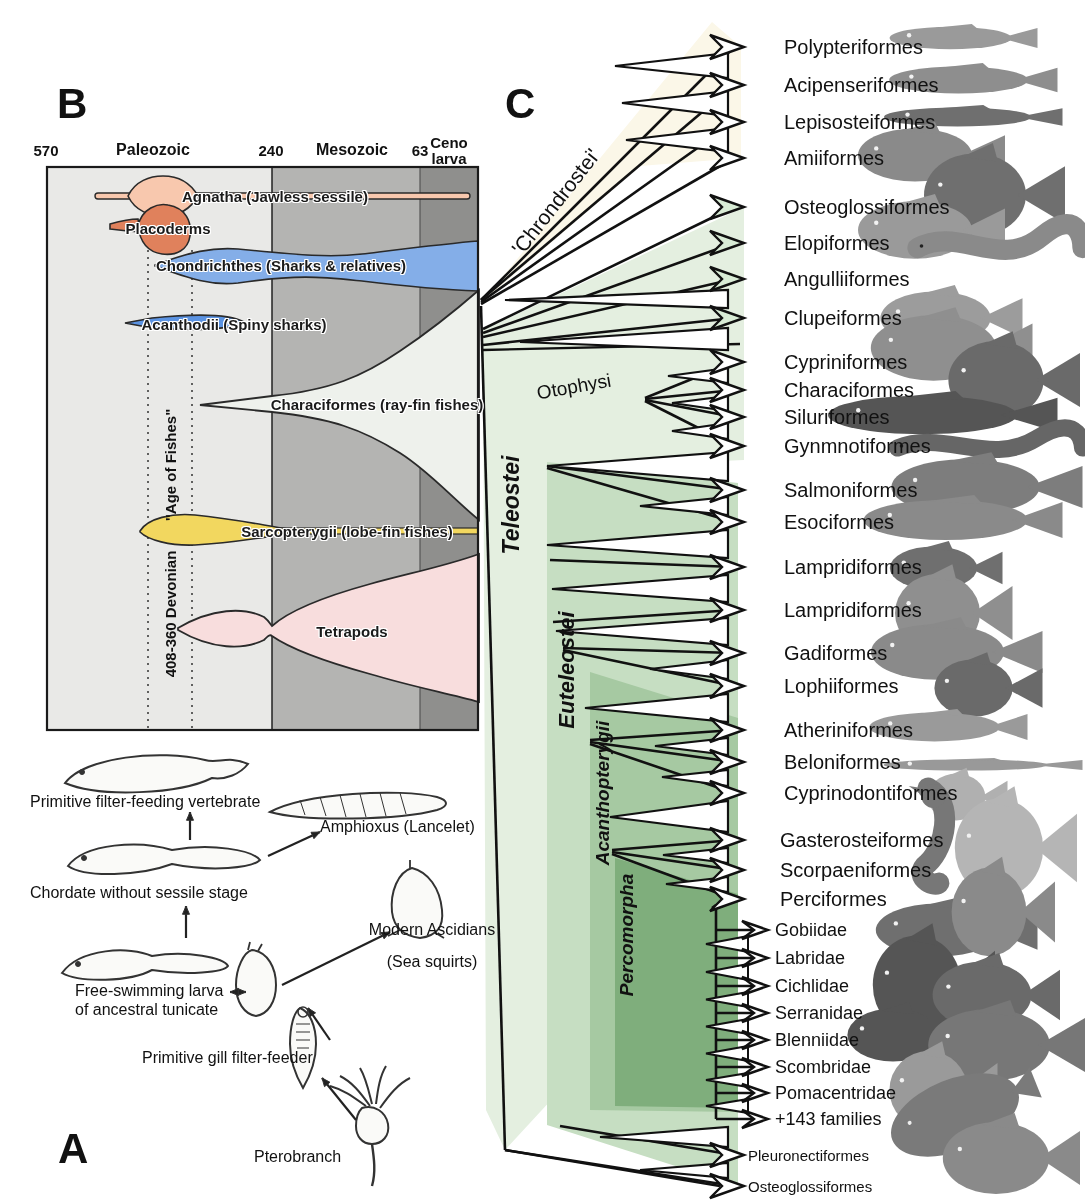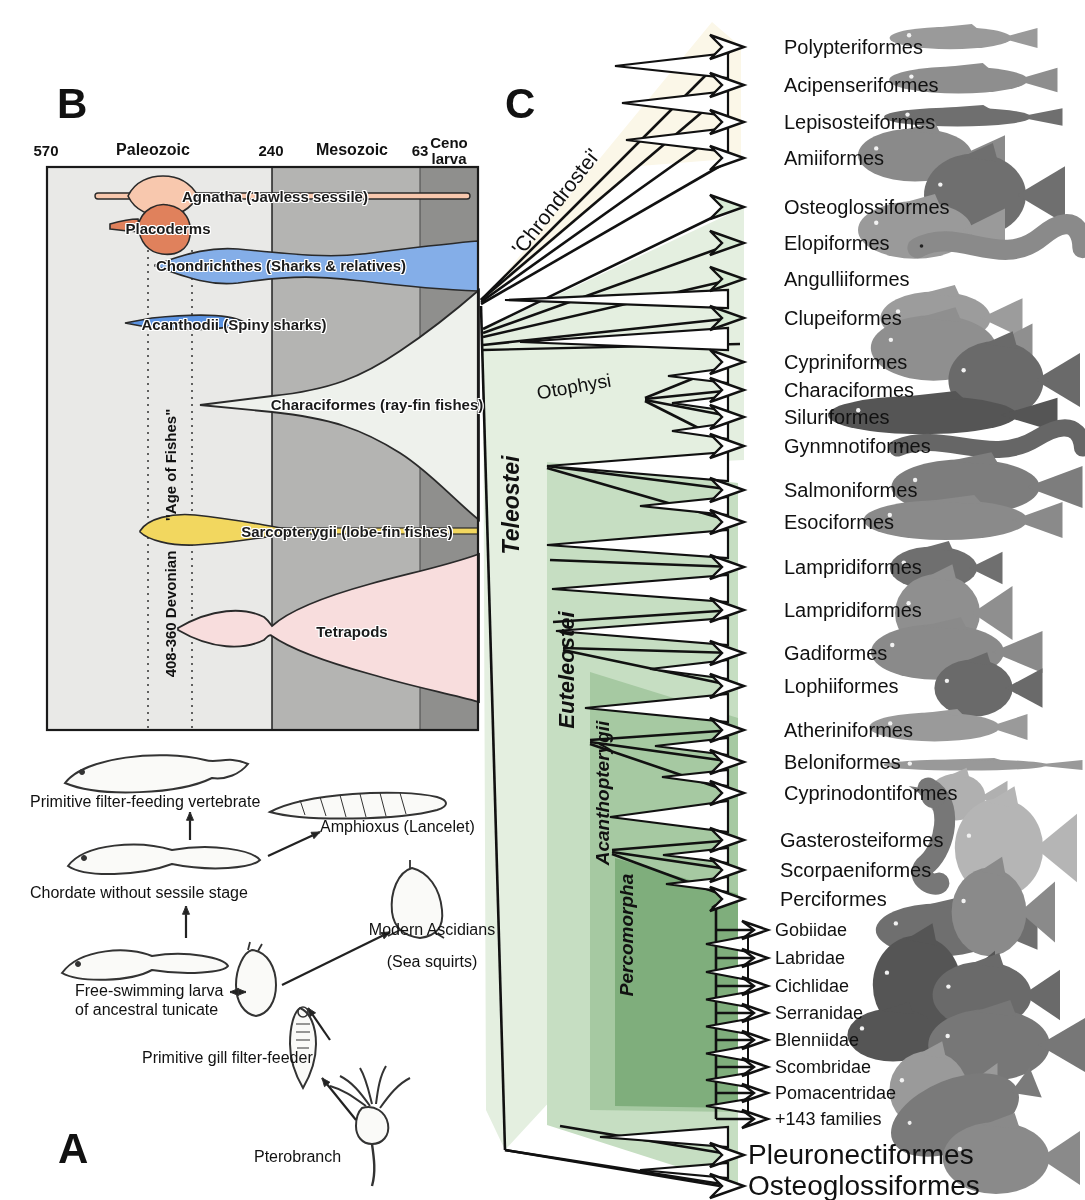--- a/index.html
+++ b/index.html
@@ -9,21 +9,21 @@
   .lbl{position:absolute;white-space:nowrap;color:#111;}
   .panel-letter{font-size:42px;font-weight:bold;}
   .tl{font-size:16px;font-weight:bold;transform:translate(-50%,-50%);}
   .tl-sm{font-size:15px;font-weight:bold;transform:translate(-50%,-50%);}
   .halo{font-size:15px;font-weight:bold;transform:translate(-50%,-50%);color:#1a1a1a;
         text-shadow:-1px -1px 0 #fff,1px -1px 0 #fff,-1px 1px 0 #fff,1px 1px 0 #fff,
         -1px 0 0 #fff,1px 0 0 #fff,0 -1px 0 #fff,0 1px 0 #fff;}
   .rot90{transform:translate(-50%,-50%) rotate(-90deg);font-size:15px;font-weight:600;}
   .order{font-size:20px;transform:translateY(-50%);margin-left:32px;}
   .family{font-size:18px;transform:translateY(-50%);text-align:right;}
-  .order-big{font-size:28px;transform:translateY(-50%);}
+  .order-big{font-size:15px;transform:translateY(-50%);}
   .clade-bi{font-weight:bold;font-style:italic;transform:translate(-50%,-50%) rotate(-90deg);}
   .caption{font-size:16px;transform:translateY(-50%);}
   .caption-c{font-size:16px;transform:translate(-50%,-50%);}
 </style>
 </head>
 <body>
 
 <div class="fig">
 
   <svg id="gfx" width="1085" height="1200" viewBox="0 0 1085 1200">

